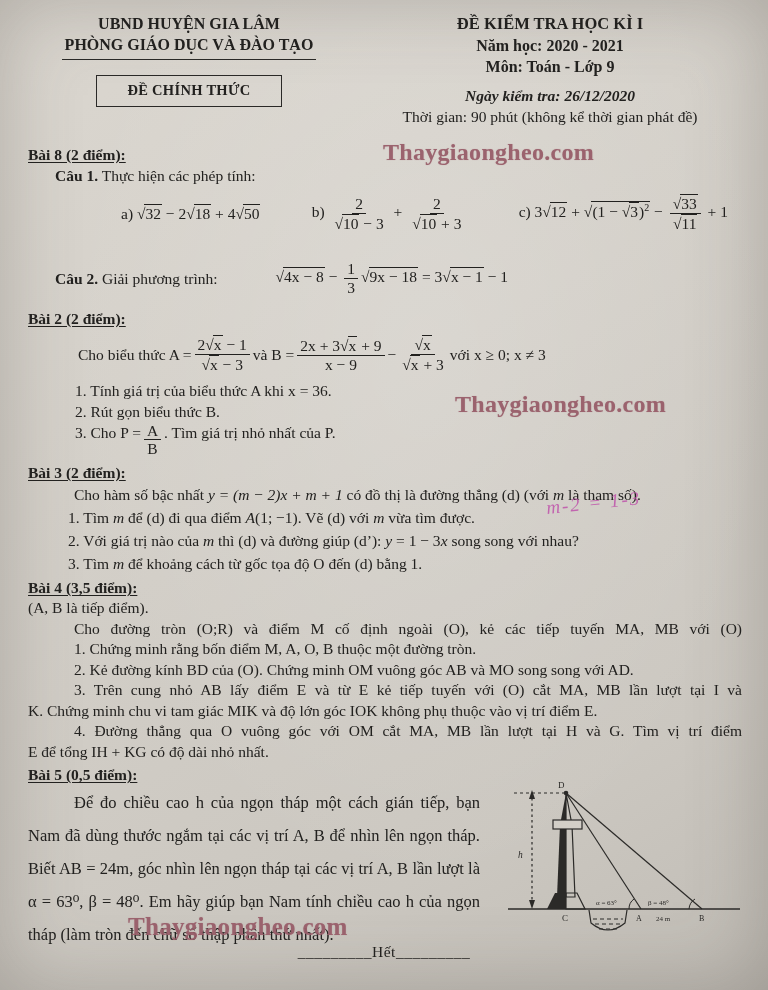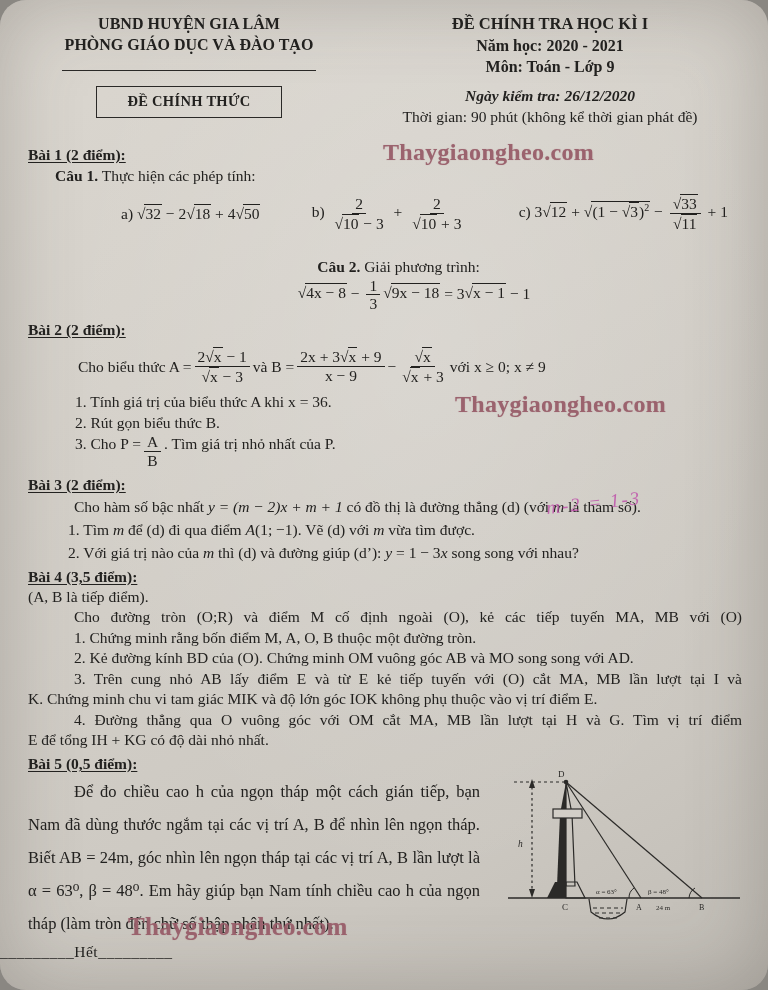--- a/index.html
+++ b/index.html
@@ -3,28 +3,28 @@
 <meta charset="utf-8">
 <style>
   html,body{margin:0;padding:0;background:#8a8782;}
   .page{
     position:relative;width:768px;height:990px;overflow:hidden;
     background:
       radial-gradient(ellipse at 55% 35%, rgba(255,255,255,.16), rgba(0,0,0,0) 60%),
       linear-gradient(150deg,#dbd7d0 0%,#d3cfc8 42%,#cbc7c0 78%,#c0bcb5 100%);
     box-shadow:inset 0 0 80px rgba(75,70,64,.30);
     font-family:"Liberation Serif","DejaVu Serif",serif;
-    color:#22211f;font-size:15.5px;line-height:21px;border-radius:26px;
+    color:#22211f;font-size:15.5px;line-height:21px;
   }
   
   .header{display:flex;padding:13px 16px 0 30px;}
   .h-left{width:318px;text-align:center;}
   .org1{font-weight:bold;font-size:16px;line-height:21px;}
   .org2{font-weight:bold;font-size:16px;line-height:22px;display:inline-block;
-        border-bottom:1.6px solid #2a2927;padding:0 3px 14px;}
+        border-bottom:1.6px solid #2a2927;padding:0 3px 3px;}
   .stampwrap{margin-top:15px;}
   .stamp{display:inline-block;border:1.7px solid #2a2927;padding:4px 30px 5px;
          font-weight:bold;font-size:14.5px;letter-spacing:.3px;}
   .h-right{flex:1;text-align:center;line-height:21.5px;}
   .title{font-weight:bold;font-size:16.5px;}
   .bold-line{font-weight:bold;font-size:16px;text-align:center;}
   .bi{font-weight:bold;font-style:italic;font-size:15.5px;margin-top:7px;}
   .it{font-size:15.5px;}
   
   .content{padding:0 26px 0 28px;}
@@ -32,21 +32,21 @@
   .mt16{margin-top:16px}.mt6{margin-top:6px}.mt4{margin-top:4px}.mt2{margin-top:2px}
   .ind{text-indent:46px;}
   .j{text-align:justify;text-align-last:justify;}
   .caul{padding-left:27px;}
   .caul b{font-weight:bold;}
   .line{line-height:20.5px;}
   
   .mrow{display:flex;align-items:center;}
   .exprs{display:flex;justify-content:space-between;align-items:center;
          padding:5px 14px 6px 93px;min-height:46px;}
-  .cau2row{margin-top:13px;min-height:46px;flex-direction:column;}
+  .cau2row{margin-top:13px;min-height:46px;}
   .cau2row .eq{margin-left:58px;}
   .b2intro{padding-left:50px;min-height:50px;margin-top:1px;}
   .item2{padding-left:47px;display:flex;align-items:flex-start;min-height:21px;}
   .item3{padding-left:40px;line-height:23px;}
   .b3intro{line-height:23px;}
   .frac{display:inline-flex;flex-direction:column;align-items:center;
         vertical-align:middle;margin:0 3px;line-height:1.15;text-align:center;}
   .frac .num{border-bottom:1.3px solid currentColor;padding:0 3px;}
   .frac .den{padding:0 3px;}
   .sqrt{display:inline-flex;align-items:flex-end;white-space:nowrap;}
@@ -63,49 +63,49 @@
   .fig-svg .lbl-sm{font-size:7px;}
   
   .wm{position:absolute;font-weight:bold;font-size:24px;letter-spacing:.3px;
       color:rgba(152,93,105,.92);text-shadow:0 0 1px rgba(152,93,105,.45);}
   .wm1{left:383px;top:142px;}
   .wm2{left:455px;top:394px;}
   .wm3{left:128px;top:916px;font-size:25px;}
   .hw{position:absolute;left:546px;top:492px;transform:rotate(-6deg);
       font-style:italic;font-size:19px;letter-spacing:2px;
       color:rgba(190,82,170,.85);}
-  .endmark{position:absolute;left:0;right:0;top:941px;text-align:left;
+  .endmark{position:absolute;left:0;right:0;top:941px;text-align:center;
            font-size:15.5px;letter-spacing:.5px;}
 </style>
 </head>
 <body>
 
 <div class="page">
 
   <div class="header">
     <div class="h-left">
       <div class="org1">UBND HUYỆN GIA LÂM</div>
       <div><span class="org2">PHÒNG GIÁO DỤC VÀ ĐÀO TẠO</span></div>
       <div class="stampwrap">
         <span class="stamp">ĐỀ CHÍNH THỨC</span>
       </div>
     </div>
     <div class="h-right">
-      <div class="title">ĐỀ CHÍNH TRA HỌC KÌ I</div>
+      <div class="title">ĐỀ KIỂM TRA HỌC KÌ I</div>
       <div class="bold-line">Năm học: 2020 - 2021</div>
       <div class="bold-line">Môn: Toán - Lớp 9</div>
       <div class="bi">Ngày kiểm tra: 26/12/2020</div>
       <div class="it">Thời gian: 90 phút (không kể thời gian phát đề)</div>
     </div>
   </div>
 
   <div class="content">
 
     <div class="mt16">
-      <span class="sec-head">Bài 1 (2 điểm):</span>
+      <span class="sec-head">Bài 8 (2 điểm):</span>
       <div class="caul">
         <b>Câu 1.</b><span> Thực hiện các phép tính:</span>
       </div>
       <div class="exprs">
         <span class="mexpr"><span>a) </span><span class="sqrt">
               <span class="rad">√</span>
               <span class="vinc">32</span>
             </span><span> − 2</span><span class="sqrt">
               <span class="rad">√</span>
               <span class="vinc">18</span>
@@ -190,21 +190,21 @@
           <span class="frac">
             <span class="num"><span class="sqrt">
                 <span class="rad">√</span>
                 <span class="vinc">x</span>
               </span></span>
             <span class="den"><span class="sqrt">
                 <span class="rad">√</span>
                 <span class="vinc">x</span>
               </span><span> + 3</span></span>
           </span>
-          <span> với x ≥ 0; x ≠ 9</span>
+          <span> với x ≥ 0; x ≠ 3</span>
         </div>
       <div class="item2">
           <span>1.  Tính giá trị của biểu thức A khi x = 36.</span>
         </div>
       <div class="item2">
           <span>2.  Rút gọn biểu thức B.</span>
         </div>
       <div class="item2">
           <span>3.  Cho P = </span>
           <span class="frac">
@@ -213,20 +213,21 @@
           </span>
           <span> . Tìm giá trị nhỏ nhất của P.</span>
         </div>
     </div>
 
     <div class="mt4">
       <span class="sec-head">Bài 3 (2 điểm):</span>
       <div class="ind b3intro"><span>Cho hàm số bậc nhất </span><i>y = (m − 2)x + m + 1</i><span> có đồ thị là đường thẳng (d) (với </span><i>m</i><span> là tham số).</span></div>
       <div class="item3"><span>1. Tìm </span><i>m</i><span> để (d) đi qua điểm </span><i>A</i><span>(1; −1). Vẽ (d) với </span><i>m</i><span> vừa tìm được.</span></div>
       <div class="item3"><span>2. Với giá trị nào của </span><i>m</i><span> thì (d) và đường giúp (d’): </span><i>y</i><span> = 1 − 3</span><i>x</i><span> song song với nhau?</span></div>
+      <div class="item3"><span>3. Tìm </span><i>m</i><span> để khoảng cách từ gốc tọa độ O đến (d) bằng 1.</span></div>
     </div>
 
     <div class="mt2">
       <span class="sec-head">Bài 4 (3,5 điểm):</span>
       <div class="line">(A, B là tiếp điểm).</div>
       <div class="line ind j">Cho đường tròn (O;R) và điểm M cố định ngoài (O), kẻ các tiếp tuyến MA, MB với (O)</div>
       <div class="line ind">1. Chứng minh rằng bốn điểm M, A, O, B thuộc một đường tròn.</div>
       <div class="line ind">2. Kẻ đường kính  BD của (O). Chứng minh OM vuông góc AB và MO song song với AD.</div>
       <div class="line ind j">3. Trên cung nhỏ AB lấy điểm E và từ E kẻ tiếp tuyến với (O) cắt MA, MB lần lượt tại I và</div>
       <div class="line">K. Chứng minh chu vi tam giác MIK và độ lớn góc IOK không phụ thuộc vào vị trí điểm E.</div>

